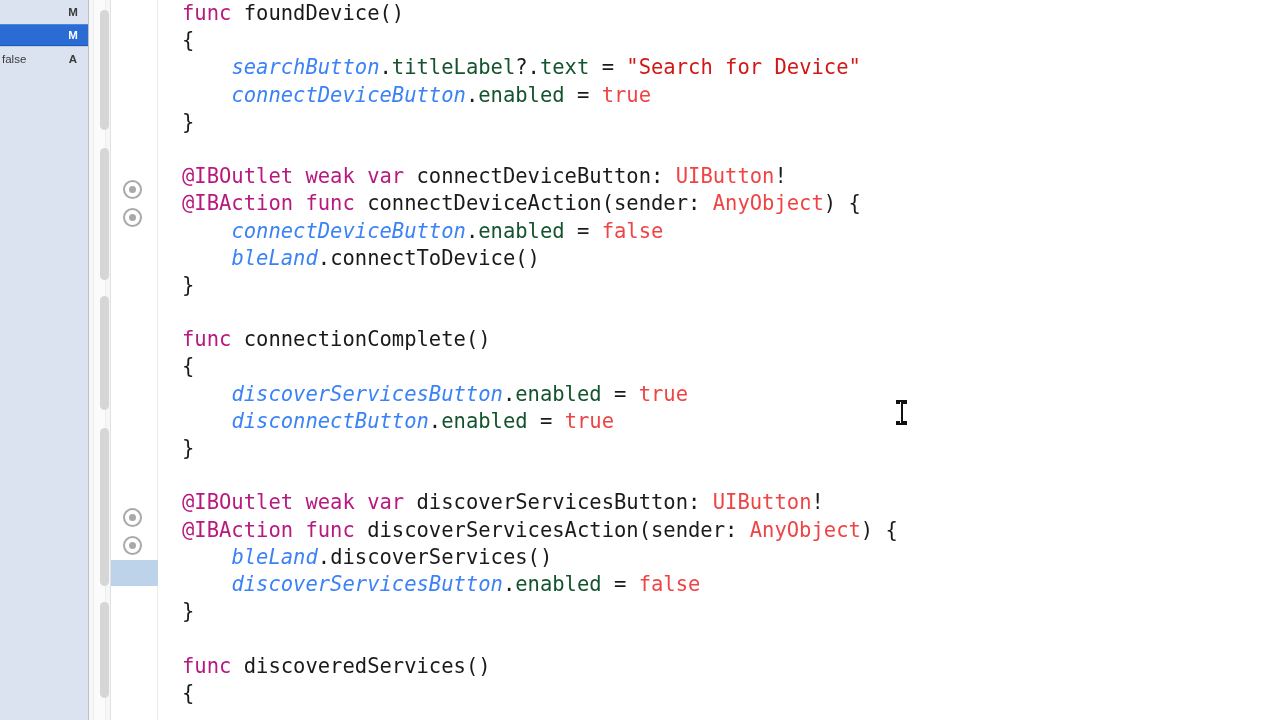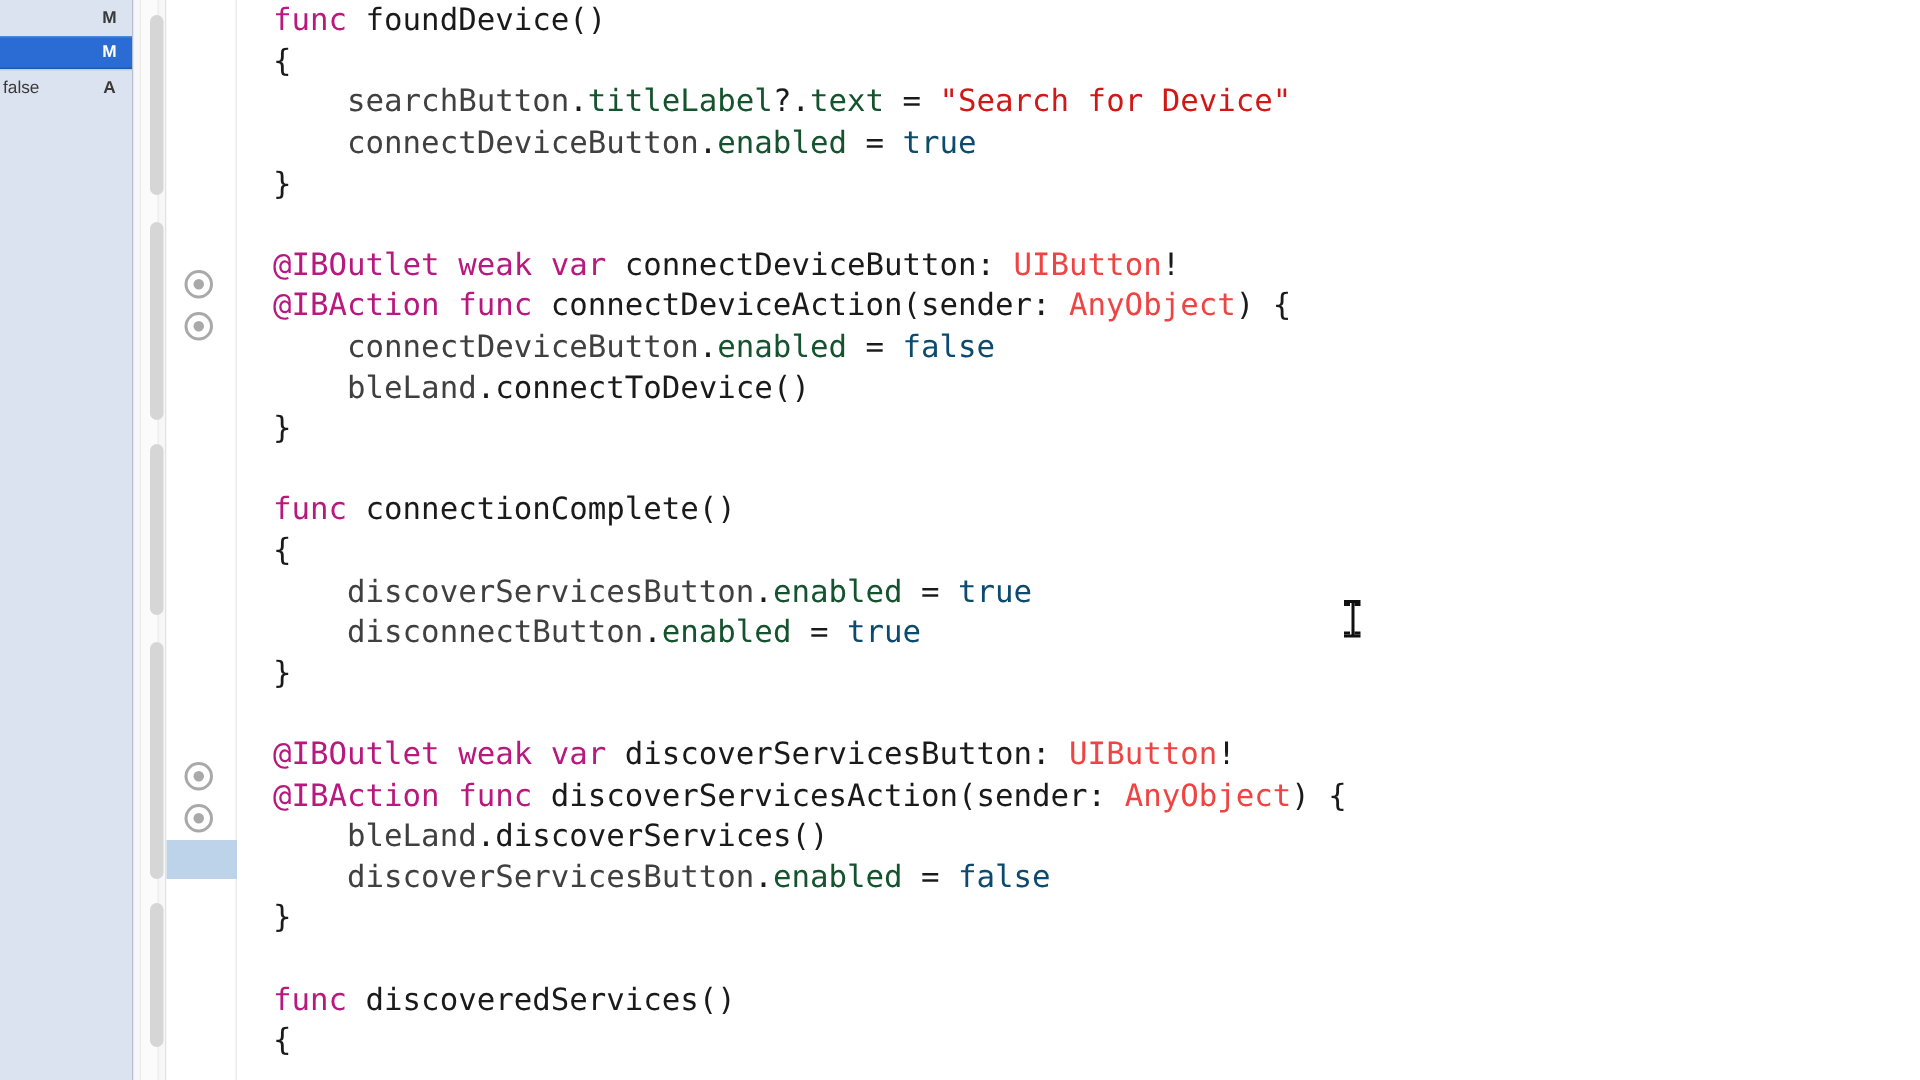--- a/index.html
+++ b/index.html
@@ -183,24 +183,24 @@
     white-space: pre;
     color: #1a1a1a;
     letter-spacing: 0px;
   }
   .code .ln { display: block; height: 27.2px; }
 
   
   .kw   { color: #b8197f; }            
   .ident{ color: #1a1a1a; }            
   .prop { color: #14532d; }            
-  .ivar { color: #404040; }            
+  .ivar { color: #3b82f6; font-style: italic; }            
   .type { color: #ef4444; }            
   .str  { color: #d01817; }            
-  .lit  { color: #0c4a6e; }            
+  .lit  { color: #ef4444; }            
   .punc { color: #1a1a1a; }
 
   
   .ibeam {
     position: absolute;
     left: 738px;
     top: 399px;
     width: 11px;
     height: 27px;
     pointer-events: none;

